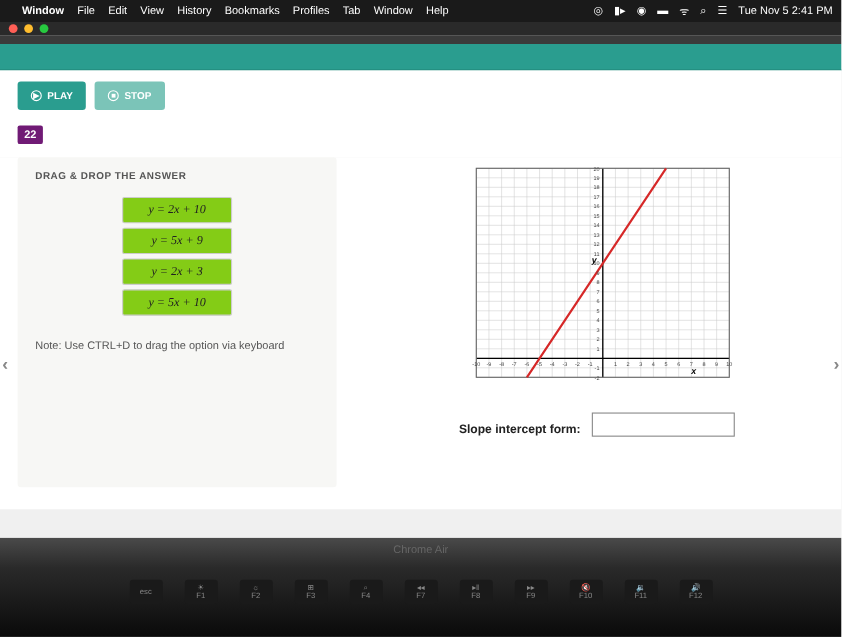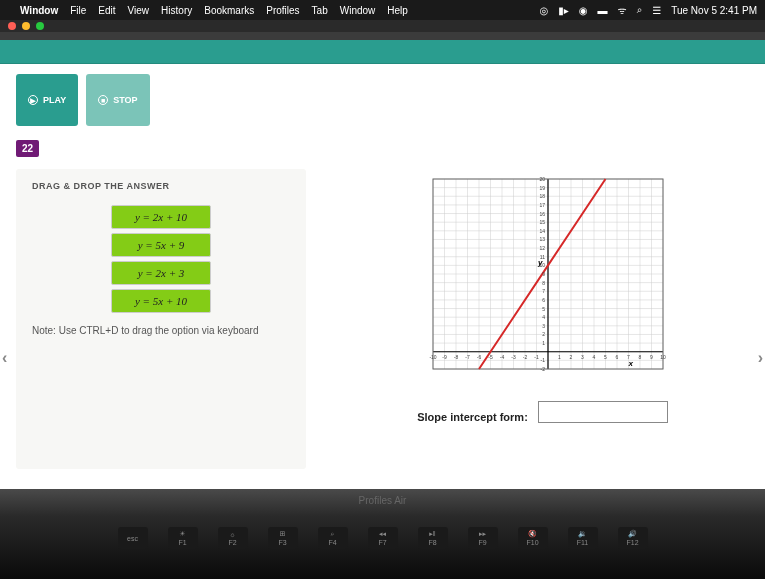--- a/index.html
+++ b/index.html
@@ -14,36 +14,36 @@
     .traffic-light { width: 8px; height: 8px; border-radius: 50%; }
     .tl-red { background: #ff5f56; }
     .tl-yellow { background: #ffbd2e; }
     .tl-green { background: #27c93f; }
     
     .app-chrome { background: #3b3b3b; height: 8px; }
     
     .app-header { background: #2a9d8f; height: 24px; border-bottom: 1px solid #238a7d; }
     
     .controls-row { background: #fff; padding: 10px 16px; display: flex; gap: 8px; }
-    .btn { padding: 21px 12px; border: none; border-radius: 3px; font-size: 9px; font-weight: bold; display: flex; align-items: center; gap: 5px; cursor: pointer; }
+    .btn { padding: 8px 12px; border: none; border-radius: 3px; font-size: 9px; font-weight: bold; display: flex; align-items: center; gap: 5px; cursor: pointer; }
     .btn-play { background: #2a9d8f; color: #fff; }
     .btn-stop { background: #7bc4b8; color: #fff; }
     .btn-icon { width: 10px; height: 10px; display: inline-flex; align-items: center; justify-content: center; border: 1px solid currentColor; border-radius: 50%; font-size: 7px; line-height: 1; }
     
     .question-row { background: #fff; padding: 4px 16px 12px; display: flex; gap: 10px; align-items: flex-start; }
     .question-num { background: #701a75; color: #fff; padding: 3px 6px; font-size: 10px; font-weight: bold; border-radius: 2px; }
     .question-text { font-size: 11px; color: #333; padding-top: 2px; }
     
     .main-area { background: #fff; padding: 0 16px 20px; display: flex; gap: 30px; height: 320px; position: relative; }
     
     .answer-panel { background: #f7f7f5; border-radius: 3px; padding: 12px 16px; width: 290px; flex-shrink: 0; }
     .panel-title { font-size: 9px; font-weight: bold; color: #555; letter-spacing: 0.5px; margin-bottom: 14px; }
     .option-list { display: flex; flex-direction: column; gap: 4px; align-items: center; }
     .option { background: #84cc16; border: 1px solid #ccc; border-radius: 2px; padding: 5px 18px; font-size: 11px; font-family: 'Times New Roman', serif; font-style: italic; cursor: grab; color: #222; min-width: 100px; text-align: center; }
-    .note-text { font-size: 10px; color: #555; margin-top: 12px; }
+    .note-text { font-size: 10px; color: #555; margin-top: 22px; }
     
     .graph-area { flex: 1; display: flex; flex-direction: column; align-items: center; }
     .graph-container { position: relative; width: 260px; height: 220px; }
     .graph-svg { width: 100%; height: 100%; }
     
     .answer-row { display: flex; align-items: flex-end; gap: 10px; margin-top: 12px; }
     .answer-label { font-size: 11px; font-weight: bold; color: #222; }
     .answer-box { border: 1px solid #888; width: 130px; height: 22px; background: #fff; }
     
     .nav-arrow { position: absolute; top: 180px; font-size: 16px; color: #888; cursor: pointer; font-weight: bold; z-index: 10; }
@@ -229,21 +229,21 @@
       </svg>
     </div>
     <div class="answer-row">
       <div class="answer-label">Slope intercept form:</div>
       <div class="answer-box"></div>
     </div>
   </div>
 </div>
 
 <div class="laptop-bottom">
-  <div class="laptop-label">Profiles Air</div>
+  <div class="laptop-label">Chrome Air</div>
   <div class="keyboard-row">
     <div class="key">
         <span>esc</span>
       </div>
     <div class="key">
         <span>☀</span>
         <span>F1</span>
       </div>
     <div class="key">
         <span>☼</span>

